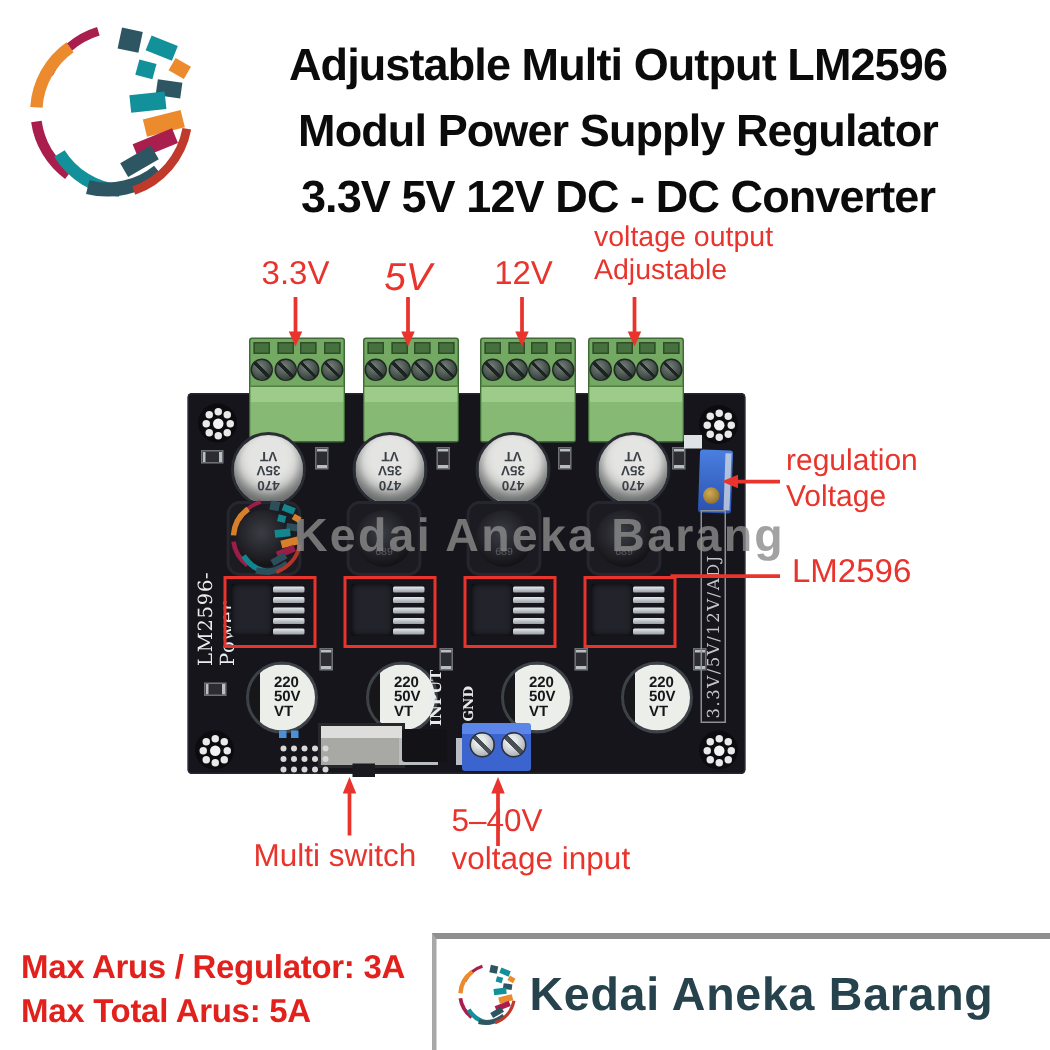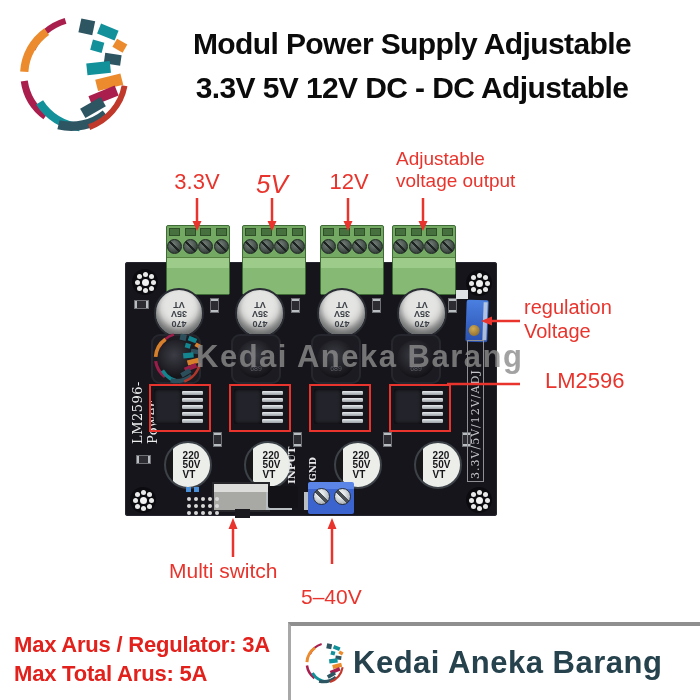--- a/index.html
+++ b/index.html
@@ -10,23 +10,23 @@
   .title{position:absolute;left:138px;top:22px;width:548px;text-align:center;
          font-size:30px;line-height:44px;font-weight:bold;color:#0b0b0b;letter-spacing:-0.6px;}
   
   .ann{position:absolute;color:#e8342c;font-weight:normal;z-index:70;}
   .ann.c{text-align:center;}
   .lbl-3v3{left:168px;top:169px;width:58px;font-size:22px;}
   .lbl-5v{left:248px;top:169px;width:48px;font-size:26px;font-style:italic;}
   .lbl-12v{left:322px;top:169px;width:54px;font-size:22px;}
   .lbl-adj{left:396px;top:148px;font-size:19px;line-height:22px;}
   .lbl-vreg{left:524px;top:295px;font-size:20px;line-height:24px;}
-  .lbl-chip{left:545px;top:368px;font-size:22px;}
+  .lbl-chip{left:528px;top:368px;font-size:22px;}
   .lbl-switch{left:169px;top:559px;font-size:21px;}
-  .lbl-input{left:301px;top:584px;font-size:21px;line-height:25px;}
+  .lbl-input{left:301px;top:535px;font-size:21px;line-height:25px;}
   .overlay{position:absolute;left:0;top:0;z-index:65;pointer-events:none;}
   
   .board{position:absolute;left:125px;top:262px;width:372px;height:254px;background:#15151b;
          border-radius:3px;box-shadow:inset 0 0 0 1px #262630;z-index:1;}
   .hole{position:absolute;width:26px;height:26px;border-radius:50%;background:#0c0c10;z-index:3;}
   .hole-c{position:absolute;left:10px;top:10px;width:7px;height:7px;border-radius:50%;background:#f2f2f2;
      box-shadow:0 -8px 0 -1px #e9e9e9,0 8px 0 -1px #e9e9e9,-8px 0 0 -1px #e9e9e9,8px 0 0 -1px #e9e9e9,
       -6px -6px 0 -1px #e9e9e9,6px -6px 0 -1px #e9e9e9,-6px 6px 0 -1px #e9e9e9,6px 6px 0 -1px #e9e9e9;}
   .terminal{position:absolute;top:225px;width:62px;height:68px;z-index:5;display:flex;flex-direction:column;
             background:#74a963;border:1px solid #3f6b36;border-radius:2px;}
@@ -134,22 +134,23 @@
         <rect x="62" y="64" width="24" height="9" fill="#a91e4d" transform="rotate(-22 74 68)"></rect>
         <rect x="55" y="74" width="20" height="9" fill="#2e5562" transform="rotate(-30 65 78)"></rect>
       </g>
     </symbol>
   </svg>
 
   <svg class="logo-main">
       <use href="#globe"></use>
     </svg>
   <div class="title">
-    <div>Modul Power Supply Adjustable</div>
-    <div>3.3V 5V 12V DC - DC Adjustable</div>
+    <div>Adjustable Multi Output LM2596</div>
+    <div>Modul Power Supply Regulator</div>
+    <div>3.3V 5V 12V DC - DC Converter</div>
   </div>
 
   <div class="board"></div>
 
   <div class="hole" style="left:132px;top:269px">
       <div class="hole-c"></div>
     </div>
   <div class="hole" style="left:466px;top:270px">
       <div class="hole-c"></div>
     </div>
@@ -386,31 +387,32 @@
       <polygon points="481,321 492,316.5 492,325.5"></polygon>
       <polygon points="233,518 228.5,529 237.5,529"></polygon>
       <polygon points="332,518 327.5,529 336.5,529"></polygon>
     </g>
   </svg>
 
   <div class="ann c lbl-3v3">3.3V</div>
   <div class="ann c lbl-5v">5V</div>
   <div class="ann c lbl-12v">12V</div>
   <div class="ann lbl-adj">
+    <div>voltage output</div>
     <div>Adjustable</div>
-    <div>voltage output</div>
   </div>
   <div class="ann lbl-vreg">
     <div>regulation</div>
     <div>Voltage</div>
   </div>
   <div class="ann lbl-chip">LM2596</div>
   <div class="ann lbl-switch">Multi switch</div>
   <div class="ann lbl-input">
     <div>5–40V</div>
+    <div>voltage input</div>
   </div>
 
   <div class="specs">
     <div>Max Arus / Regulator: 3A</div>
     <div>Max Total Arus: 5A</div>
   </div>
   <div class="brandbox">
     <svg class="brand-logo">
         <use href="#globe"></use>
       </svg>

